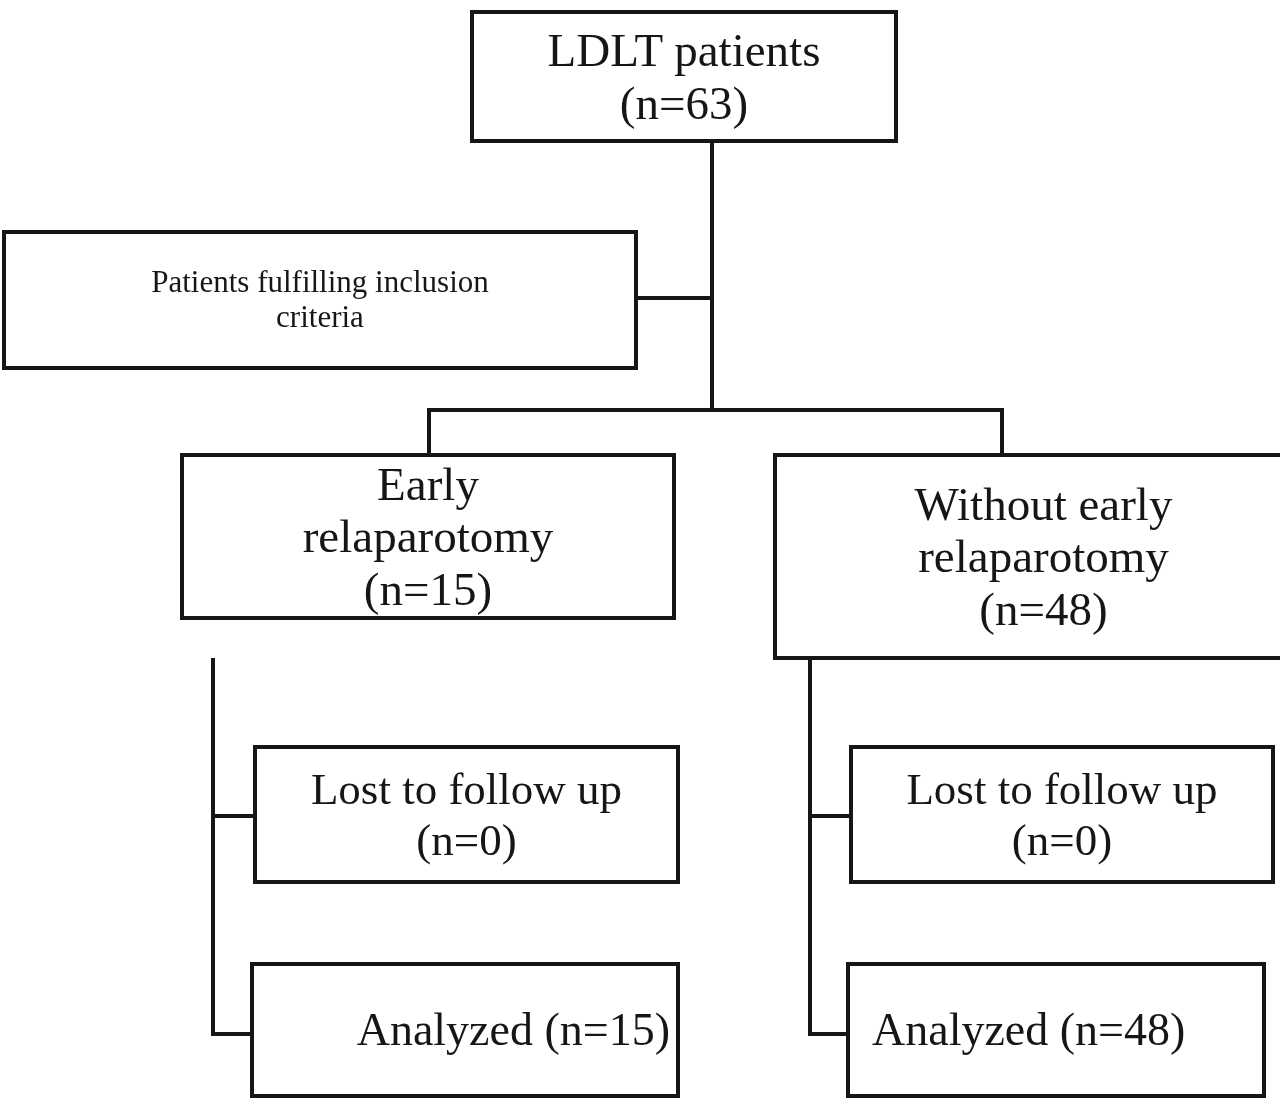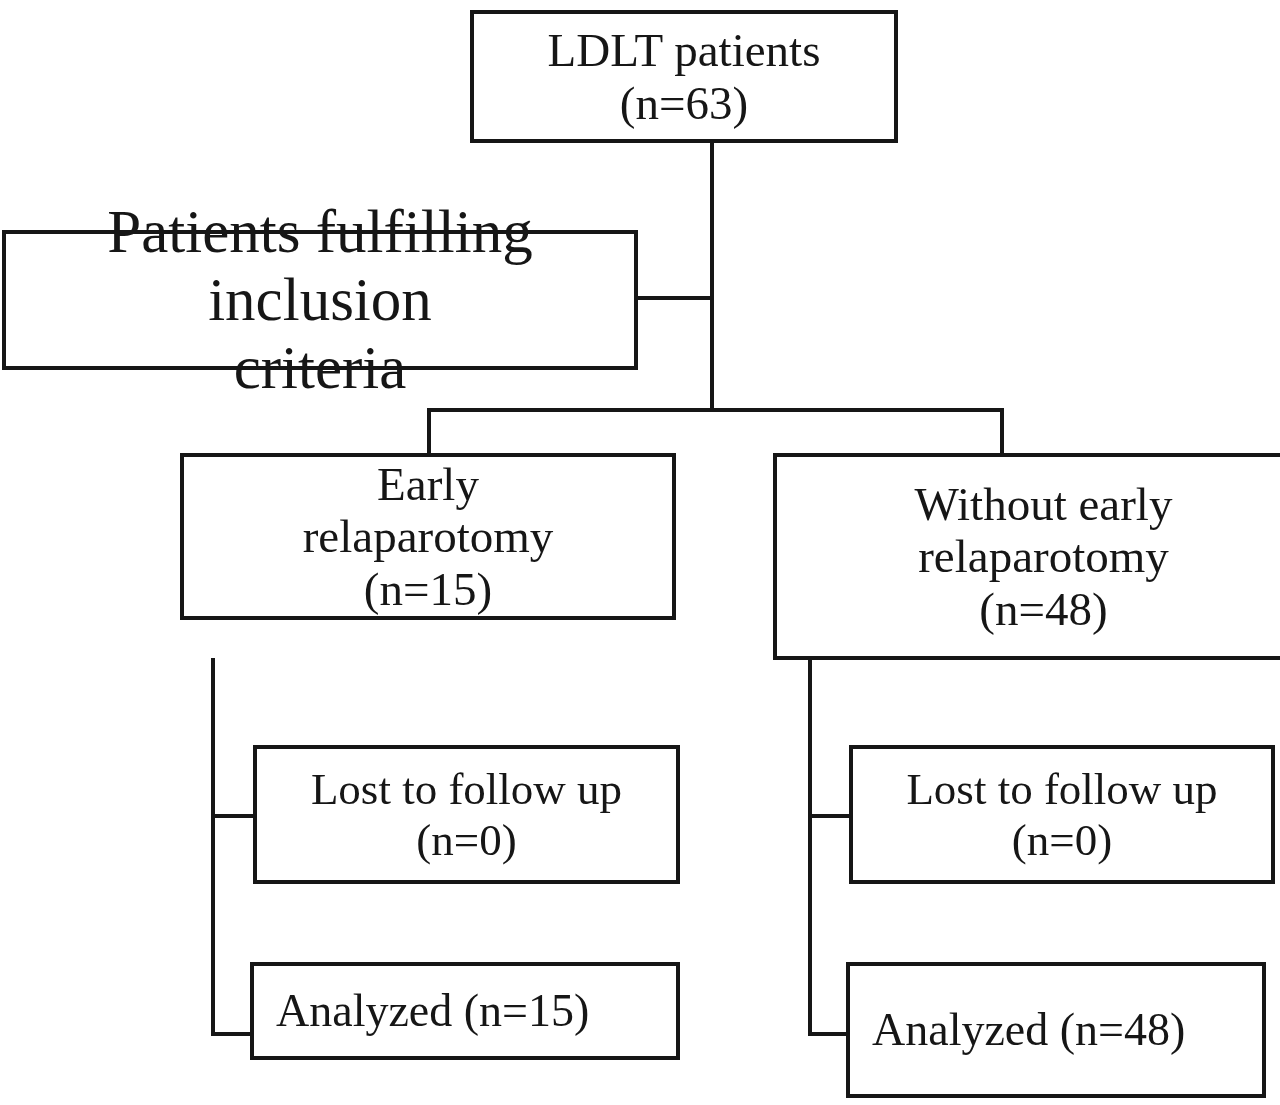--- a/index.html
+++ b/index.html
@@ -47,26 +47,26 @@
   .conn {
     position: absolute;
     background: #161616;
     z-index: 1;
   }
   .conn.v { width: 4px; }
   .conn.h { height: 4px; }
 
   
   #node-root     { left: 470px; top: 10px;  width: 428px; height: 133px; font-size: 47px; }
-  #node-included { left: 2px;   top: 230px; width: 636px; height: 140px; font-size: 61px; justify-content: center; }
+  #node-included { left: 2px;   top: 230px; width: 636px; height: 140px; font-size: 31px; justify-content: center; }
   #node-early    { left: 180px; top: 453px; width: 496px; height: 167px; font-size: 47px; }
   #node-without  { left: 773px; top: 453px; width: 541px; height: 207px; font-size: 47px; }
   #node-lost-l   { left: 253px; top: 745px; width: 427px; height: 139px; font-size: 45px; }
   #node-lost-r   { left: 849px; top: 745px; width: 426px; height: 139px; font-size: 45px; }
-  #node-anal-l   { left: 250px; top: 962px; width: 430px; height: 98px; font-size: 46px; }
+  #node-anal-l   { left: 250px; top: 962px; width: 430px; height: 136px; font-size: 46px; text-align: right; }
   #node-anal-r   { left: 846px; top: 962px; width: 420px; height: 136px; font-size: 46px; justify-content: flex-end; }
 
   
   
   #c-spine        { left: 710px; top: 141px; height: 271px; }
   
   #c-incl-stub    { left: 636px; top: 296px; width: 76px; }
   
   #c-split-bar    { left: 427px; top: 408px; width: 577px; }
   

